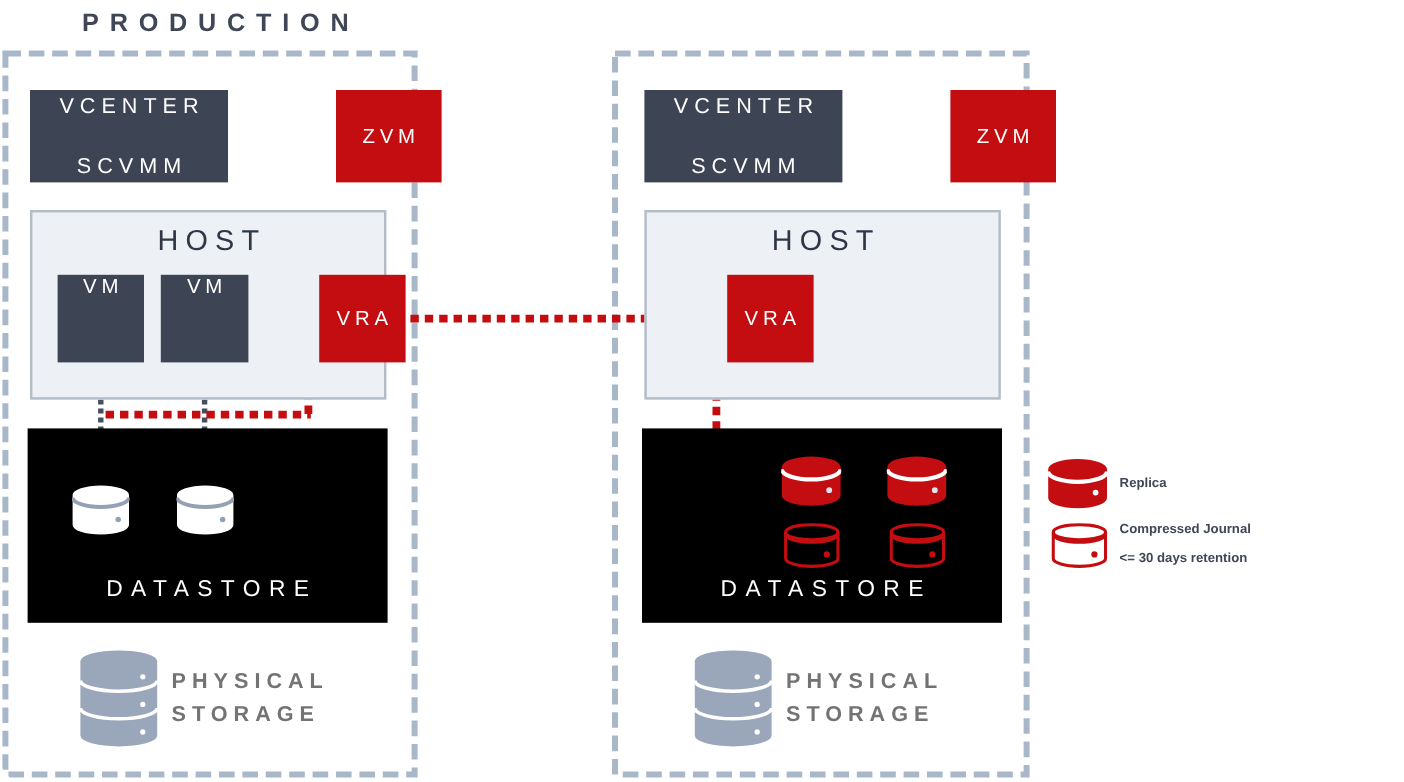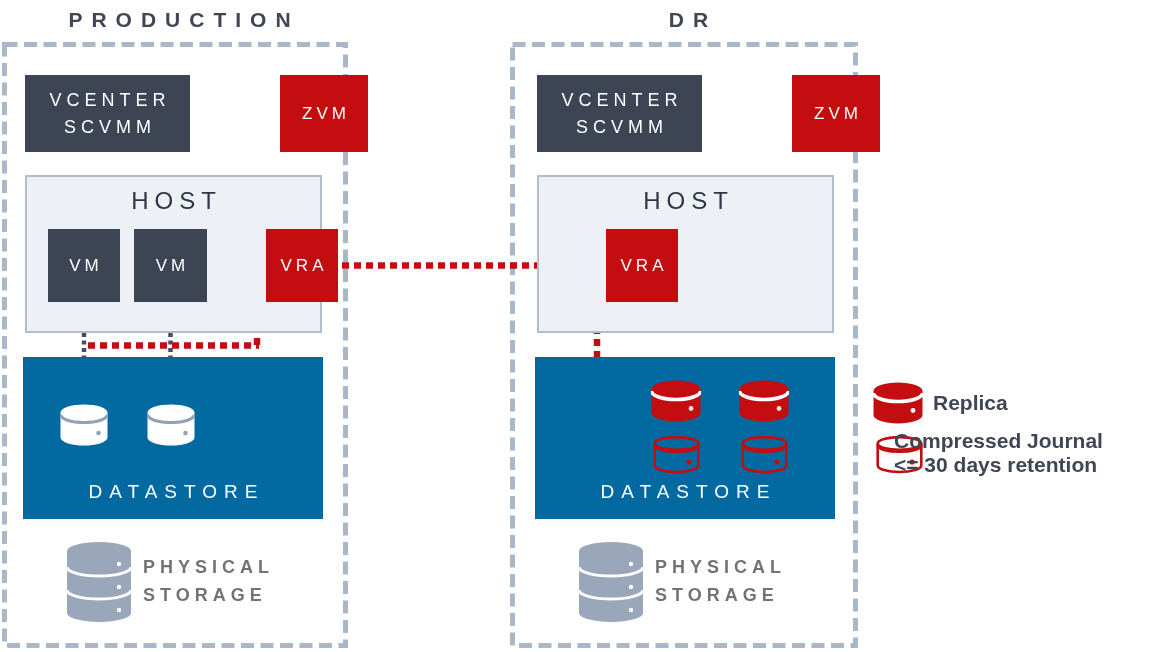--- a/index.html
+++ b/index.html
@@ -10,42 +10,42 @@
   .overlay{position:absolute;left:0;top:0;width:1170px;height:652px;}
   .abs{position:absolute;box-sizing:border-box;}
   .region-title{
     position:absolute;text-align:center;font-size:21px;font-weight:bold;
     letter-spacing:9px;padding-left:9px;color:#3f4656;white-space:nowrap;
   }
   .node{
     position:absolute;box-sizing:border-box;display:flex;flex-direction:column;
     align-items:center;justify-content:center;text-align:center;color:#fff;
   }
-  .slate{background:#3d4454;}
+  .slate{background:#3d4454;justify-content:space-between;}
   .red{background:#c40d10;margin-left:45px;}
   .host{
     background:#edf0f5;border:2px solid #b3bcc9;
   }
   .host-label{
     position:absolute;top:10px;left:0;right:0;text-align:center;
     font-size:24px;letter-spacing:6px;padding-left:6px;color:#2f3747;
   }
   .vc-line{font-size:18px;letter-spacing:5px;padding-left:5px;line-height:27px;}
   .sm-label{font-size:17px;letter-spacing:4px;padding-left:4px;}
-  .datastore{background:#0369a1;}
+  .datastore{background:#000000;}
   .datastore-label{
     position:absolute;top:124px;left:0;right:0;text-align:center;
     font-size:19px;letter-spacing:7px;padding-left:7px;color:#ffffff;
   }
   .storage-text{
     position:absolute;font-size:18px;font-weight:bold;letter-spacing:5px;
     color:#737373;line-height:28px;white-space:nowrap;
   }
   .legend-label{
-    position:absolute;font-size:21px;font-weight:bold;color:#3f4656;
+    position:absolute;font-size:11px;font-weight:bold;color:#3f4656;
     line-height:24px;white-space:nowrap;
   }
   .icon{position:absolute;}
 </style>
 </head>
 <body>
 
 <div class="canvas">
 
   <svg class="overlay" viewBox="0 0 1170 652">
@@ -125,21 +125,20 @@
     <path d="M1,49 A32,9 0 0 0 65,49" fill="none" stroke="#ffffff" stroke-width="3"></path>
     <circle cx="53" cy="23" r="2.2" fill="#ffffff"></circle>
     <circle cx="53" cy="46" r="2.2" fill="#ffffff"></circle>
     <circle cx="53" cy="69" r="2.2" fill="#ffffff"></circle>
   </svg>
   <div class="storage-text" style="left:143px;top:553px;">
     <div>PHYSICAL</div>
     <div>STORAGE</div>
   </div>
 
-  <div class="region-title" style="left:512px;top:8px;width:344px;">DR</div>
 
   <div class="node slate" style="left:537px;top:75px;width:165px;height:77px;">
     <div class="vc-line">VCENTER</div>
     <div class="vc-line">SCVMM</div>
   </div>
 
   <div class="node red" style="left:747px;top:75px;width:88px;height:77px;">
     <div class="sm-label">ZVM</div>
   </div>
 
@@ -198,18 +197,18 @@
     <circle cx="40" cy="28.5" r="2.4" fill="#ffffff"></circle>
   </svg>
   <div class="legend-label" style="left:933px;top:391px;">Replica</div>
 
   <svg class="icon" style="left:876px;top:436px;" width="47" height="38" viewBox="0 0 47 38">
     <ellipse cx="23.5" cy="7.5" rx="21.8" ry="6.3" fill="none" stroke="#c40d10" stroke-width="2.6"></ellipse>
     <path d="M1.7,9.5 A21.8,6.3 0 0 0 45.3,9.5" fill="none" stroke="#c40d10" stroke-width="2.6"></path>
     <path d="M1.7,7.5 L1.7,29.5 A21.8,6.5 0 0 0 45.3,29.5 L45.3,7.5" fill="none" stroke="#c40d10" stroke-width="2.6"></path>
     <circle cx="36" cy="26" r="2.6" fill="#c40d10"></circle>
   </svg>
-  <div class="legend-label" style="left:894px;top:429px;">
+  <div class="legend-label" style="left:933px;top:429px;">
     <div>Compressed Journal</div>
     <div>&lt;= 30 days retention</div>
   </div>
 
 </div>
 
 </body></html>

